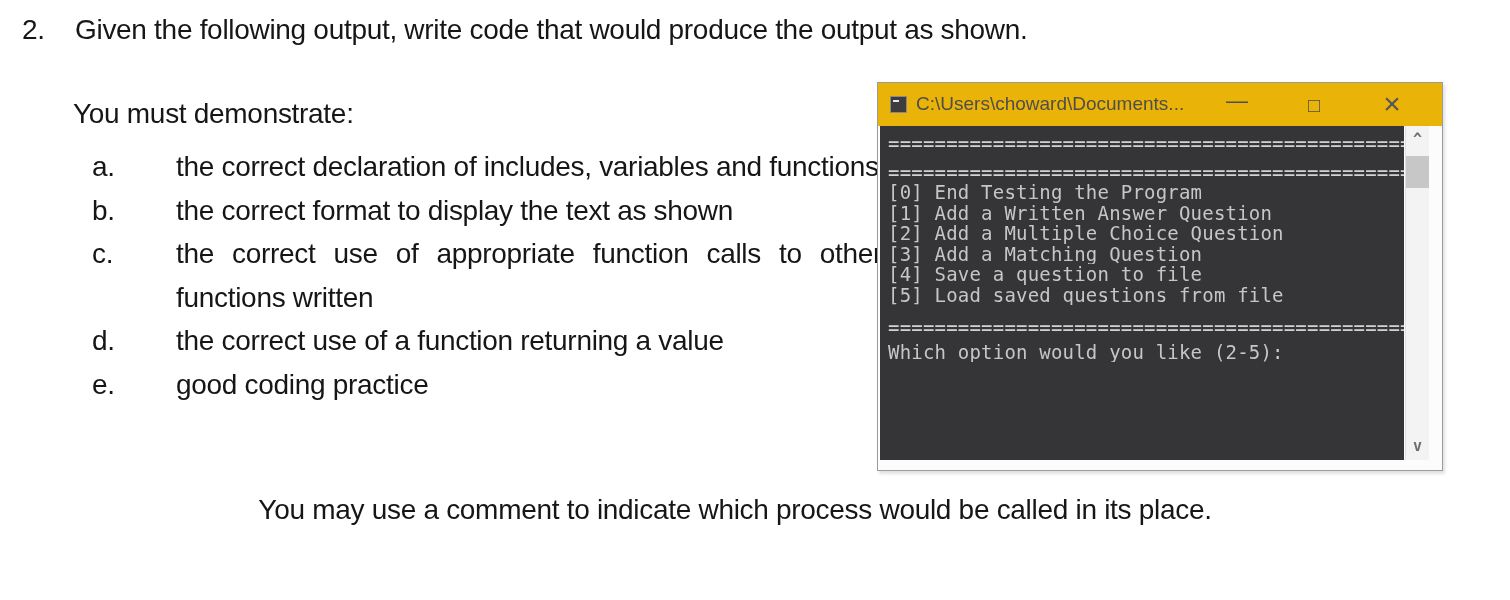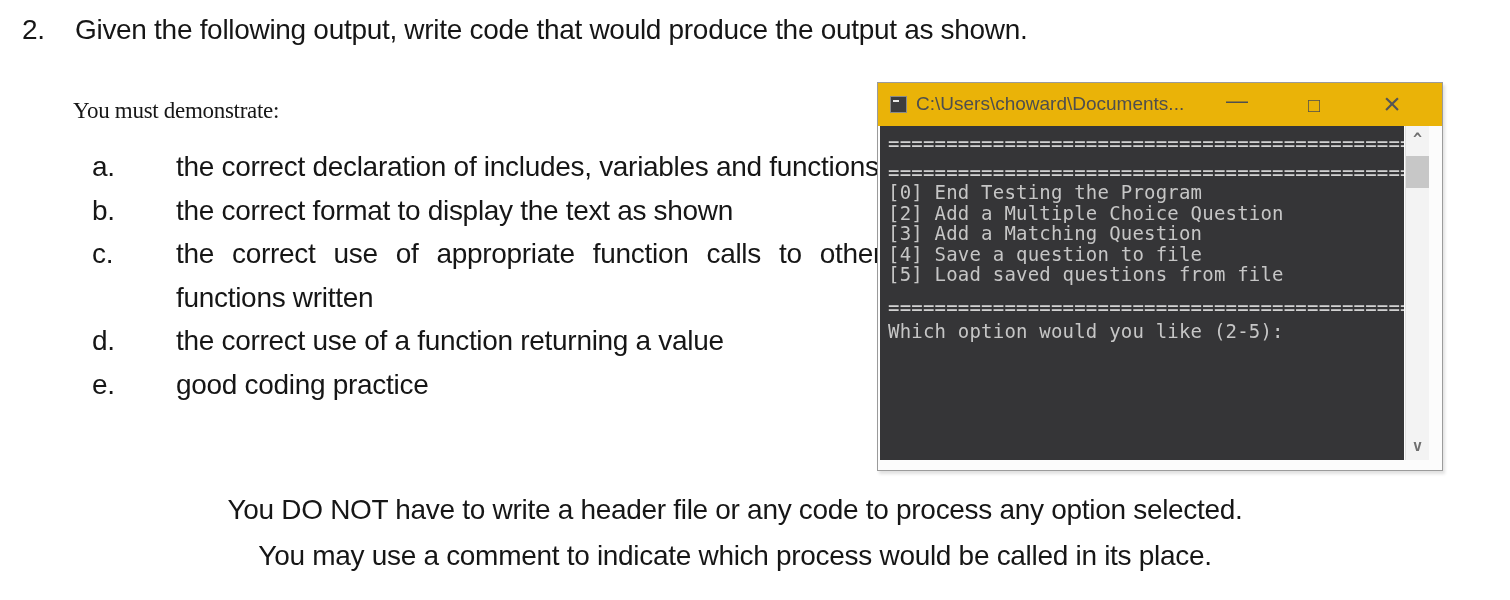--- a/index.html
+++ b/index.html
@@ -3,21 +3,21 @@
 <meta charset="utf-8">
 <style>
   html,body{margin:0;padding:0;}
   body{
     width:1510px;height:600px;position:relative;background:#ffffff;
     font-family:"Liberation Sans", sans-serif;color:#161616;overflow:hidden;
   }
   
   .q-line{position:absolute;left:22px;top:14px;font-size:28px;letter-spacing:-0.3px;white-space:nowrap;}
   .q-num{display:inline-block;width:53px;}
-  .intro{position:absolute;left:73px;top:98px;font-size:23px;letter-spacing:-0.3px;font-family:Liberation Serif, serif;}
+  .intro{position:absolute;left:73px;top:98px;font-size:28px;letter-spacing:-0.3px;}
   .req-list{position:absolute;left:92px;top:145px;width:790px;}
   .req{display:flex;font-size:28px;line-height:43.5px;letter-spacing:-0.3px;}
   .req-letter{flex:0 0 40px;}
   .req-text{width:738px;text-align:justify;margin-left:44px;}
   .footer{position:absolute;left:5px;top:487px;width:1460px;text-align:center;
           font-size:28px;line-height:45.5px;letter-spacing:-0.3px;}
   
   .console-win{
     position:absolute;left:877px;top:82px;width:564px;height:387px;
     background:#fcfcfc;border:1px solid #9b9b9b;box-shadow:2px 3px 3px rgba(0,0,0,0.12);
@@ -97,33 +97,33 @@
       <span class="ttext">C:\Users\choward\Documents...</span>
       <span class="wbtn min">—</span>
       <span class="wbtn max">□</span>
       <span class="wbtn close">×</span>
     </div>
 
     <div class="term">
       <div class="tline sep">================================================</div>
       <div class="tline sep sep2">================================================</div>
       <div class="tline m0">[0] End Testing the Program</div>
+      <div class="tline">[1] Add a Written Answer Question</div>
       <div class="tline">[2] Add a Multiple Choice Question</div>
       <div class="tline">[3] Add a Matching Question</div>
       <div class="tline">[4] Save a question to file</div>
       <div class="tline">[5] Load saved questions from file</div>
       <div class="tline sep sep3">================================================</div>
       <div class="tline prompt">Which option would you like (2-5):</div>
     </div>
 
     <div class="sbar">
       <div class="sb-up">^</div>
       <div class="sb-thumb"></div>
       <div class="sb-down">v</div>
     </div>
   </div>
 
   <div class="footer">
-    <div>You DO NOT have to write a header file or any code to process any option selected.</div>
     <div>You may use a comment to indicate which process would be called in its place.</div>
   </div>
 
 </div>
 
 </body></html>

